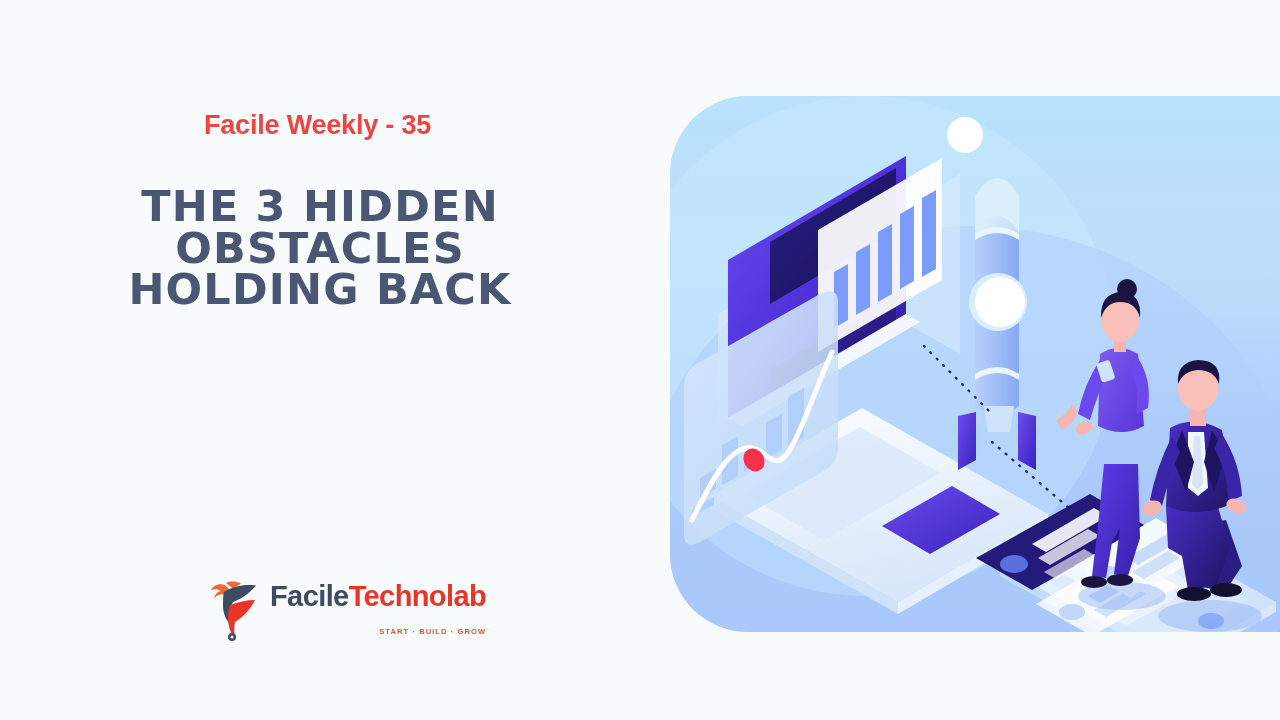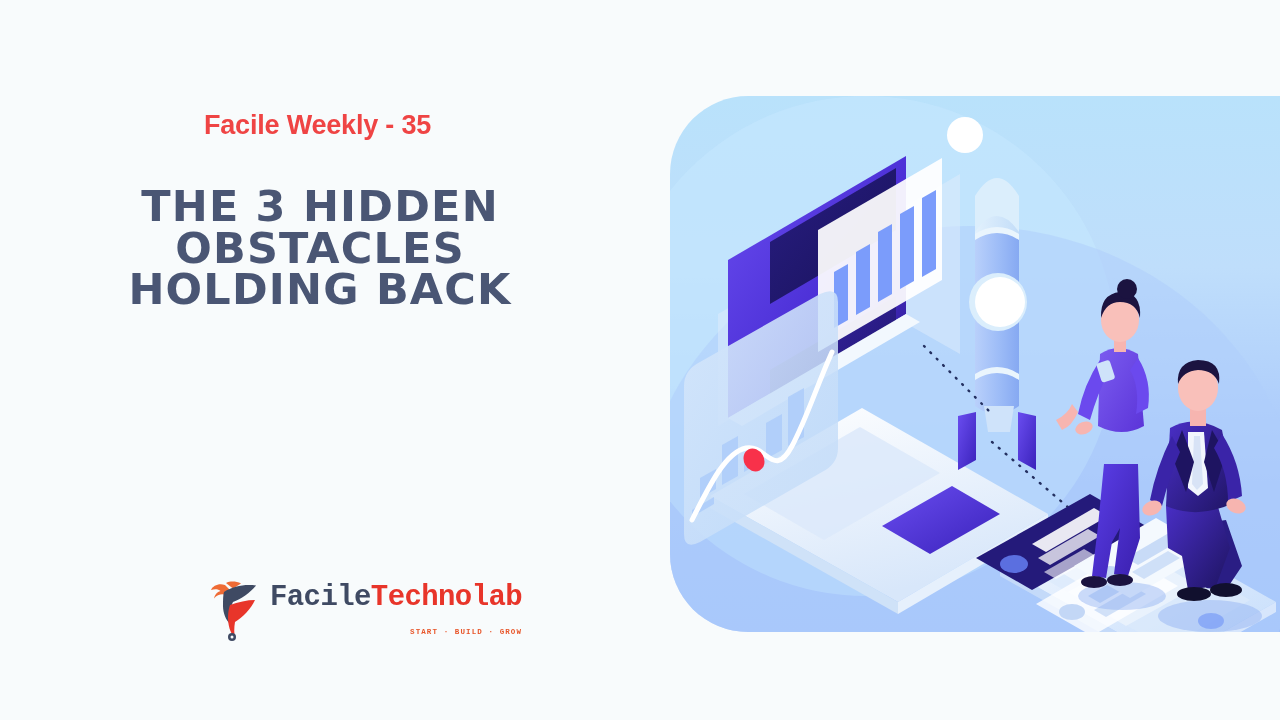--- a/index.html
+++ b/index.html
@@ -46,21 +46,21 @@
 
   
   .logo-wrap {
     position:absolute;
     left:204px; top:572px;
     display:flex;
     align-items:center;
     gap:10px;
   }
   .logo-mark { width:56px; height:70px; flex:0 0 auto; }
-  .logo-text-block { position:relative; padding-top:4px;font-family:Liberation Mono, monospace; }
+  .logo-text-block { position:relative; padding-top:4px; }
   .logo-word {
     font-size:29px;
     font-weight:bold;
     letter-spacing:-0.6px;
     white-space:nowrap;
     line-height:1;
   }
   .logo-word .w1 { color:#3f4a63; }
   .logo-word .w2 { color:#e8352a; }
   .logo-tag {

